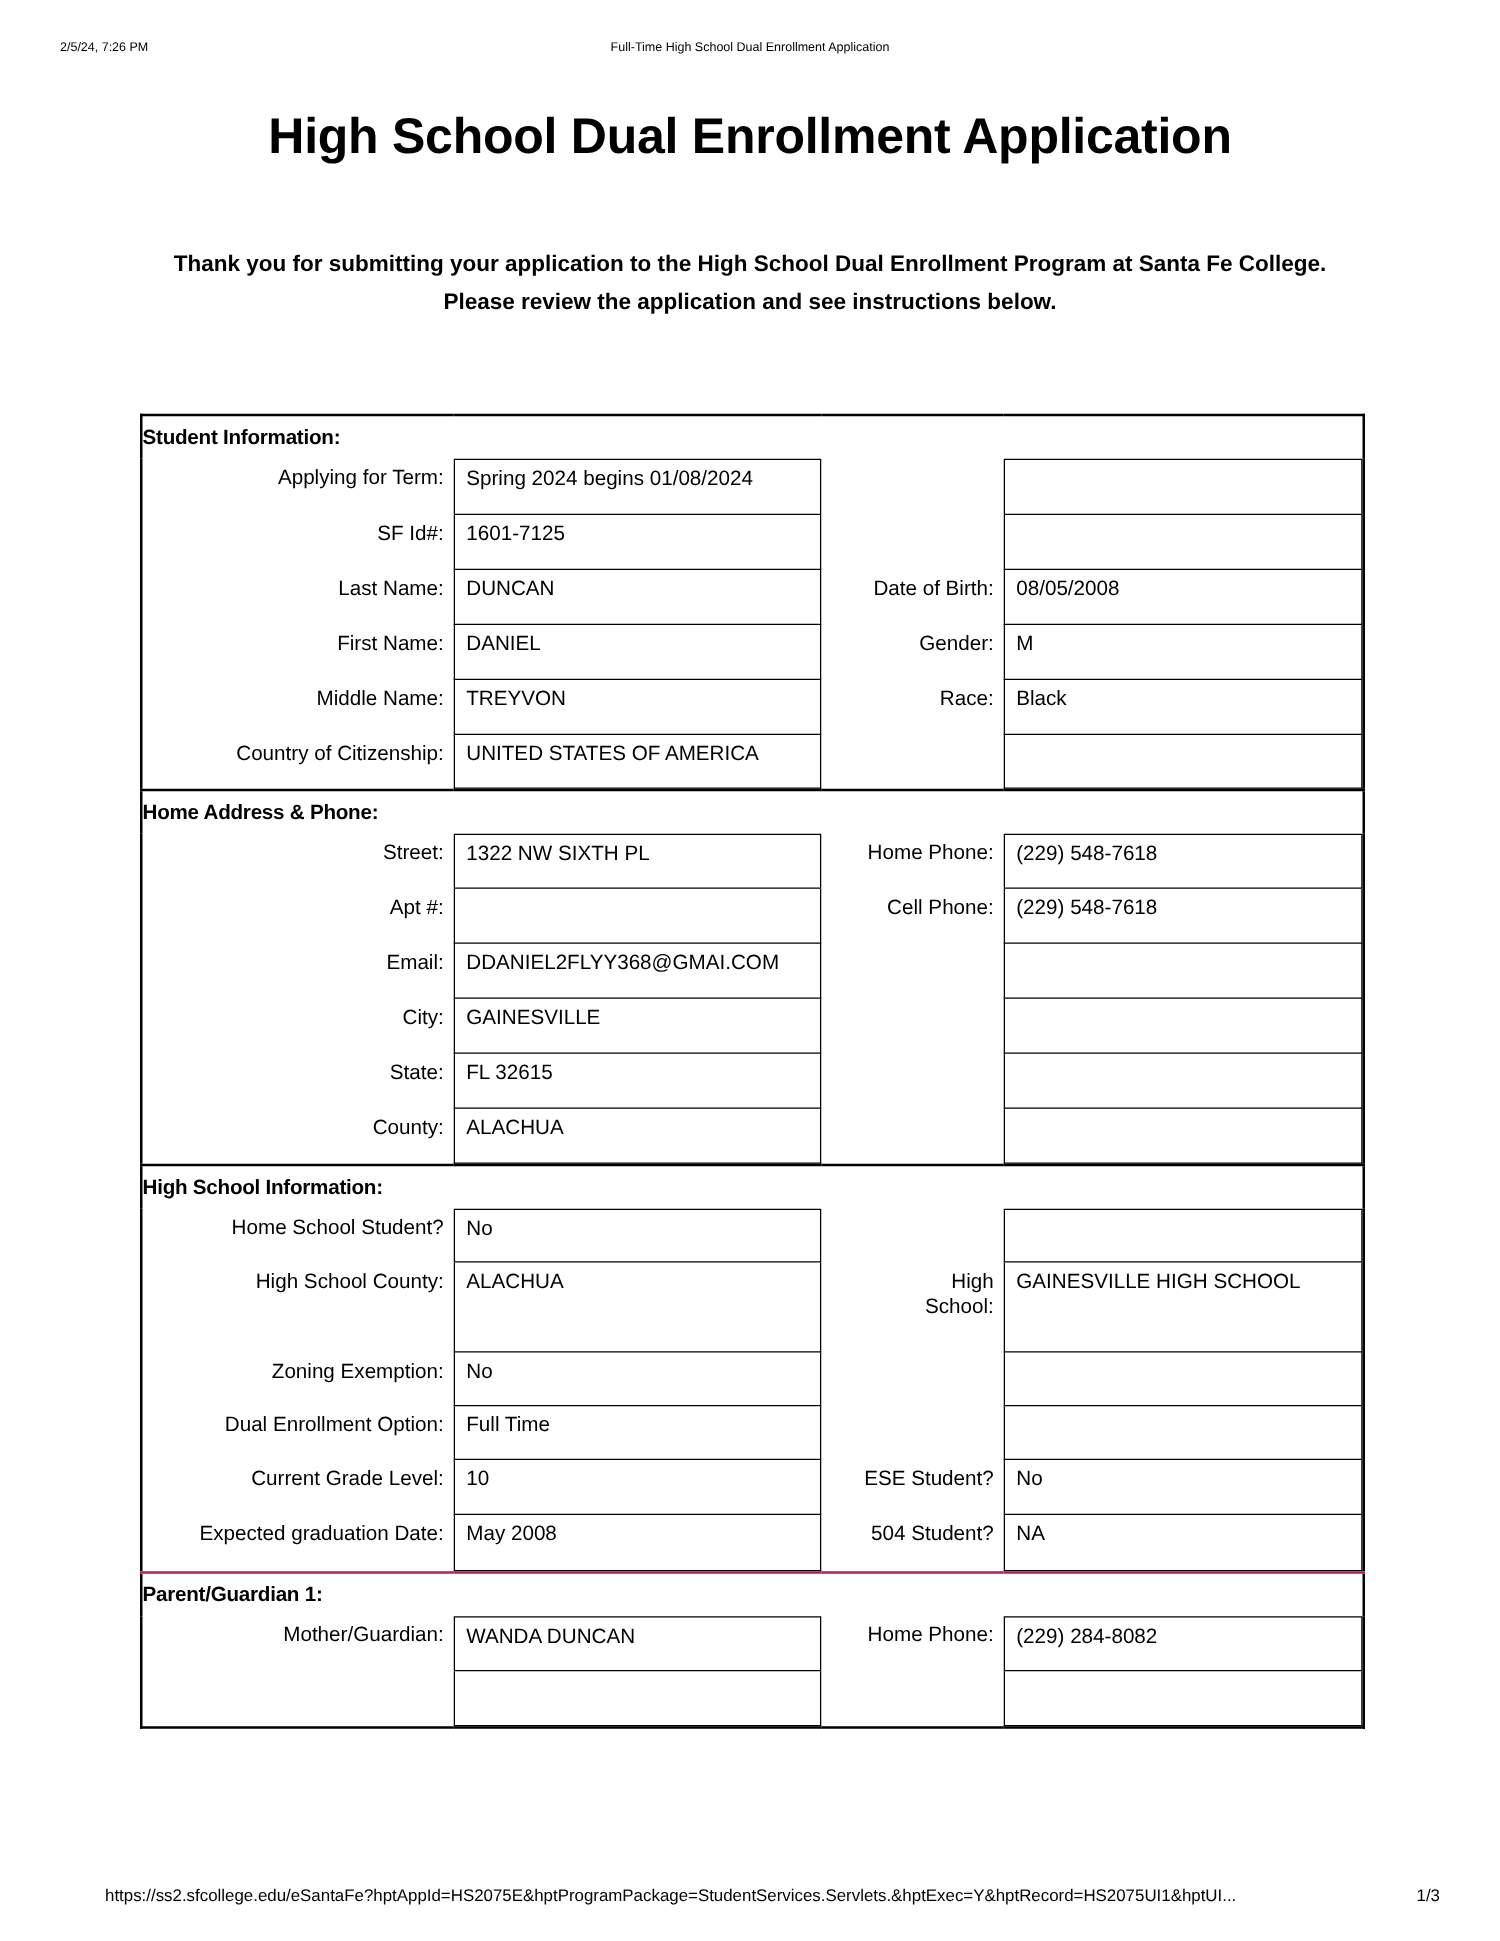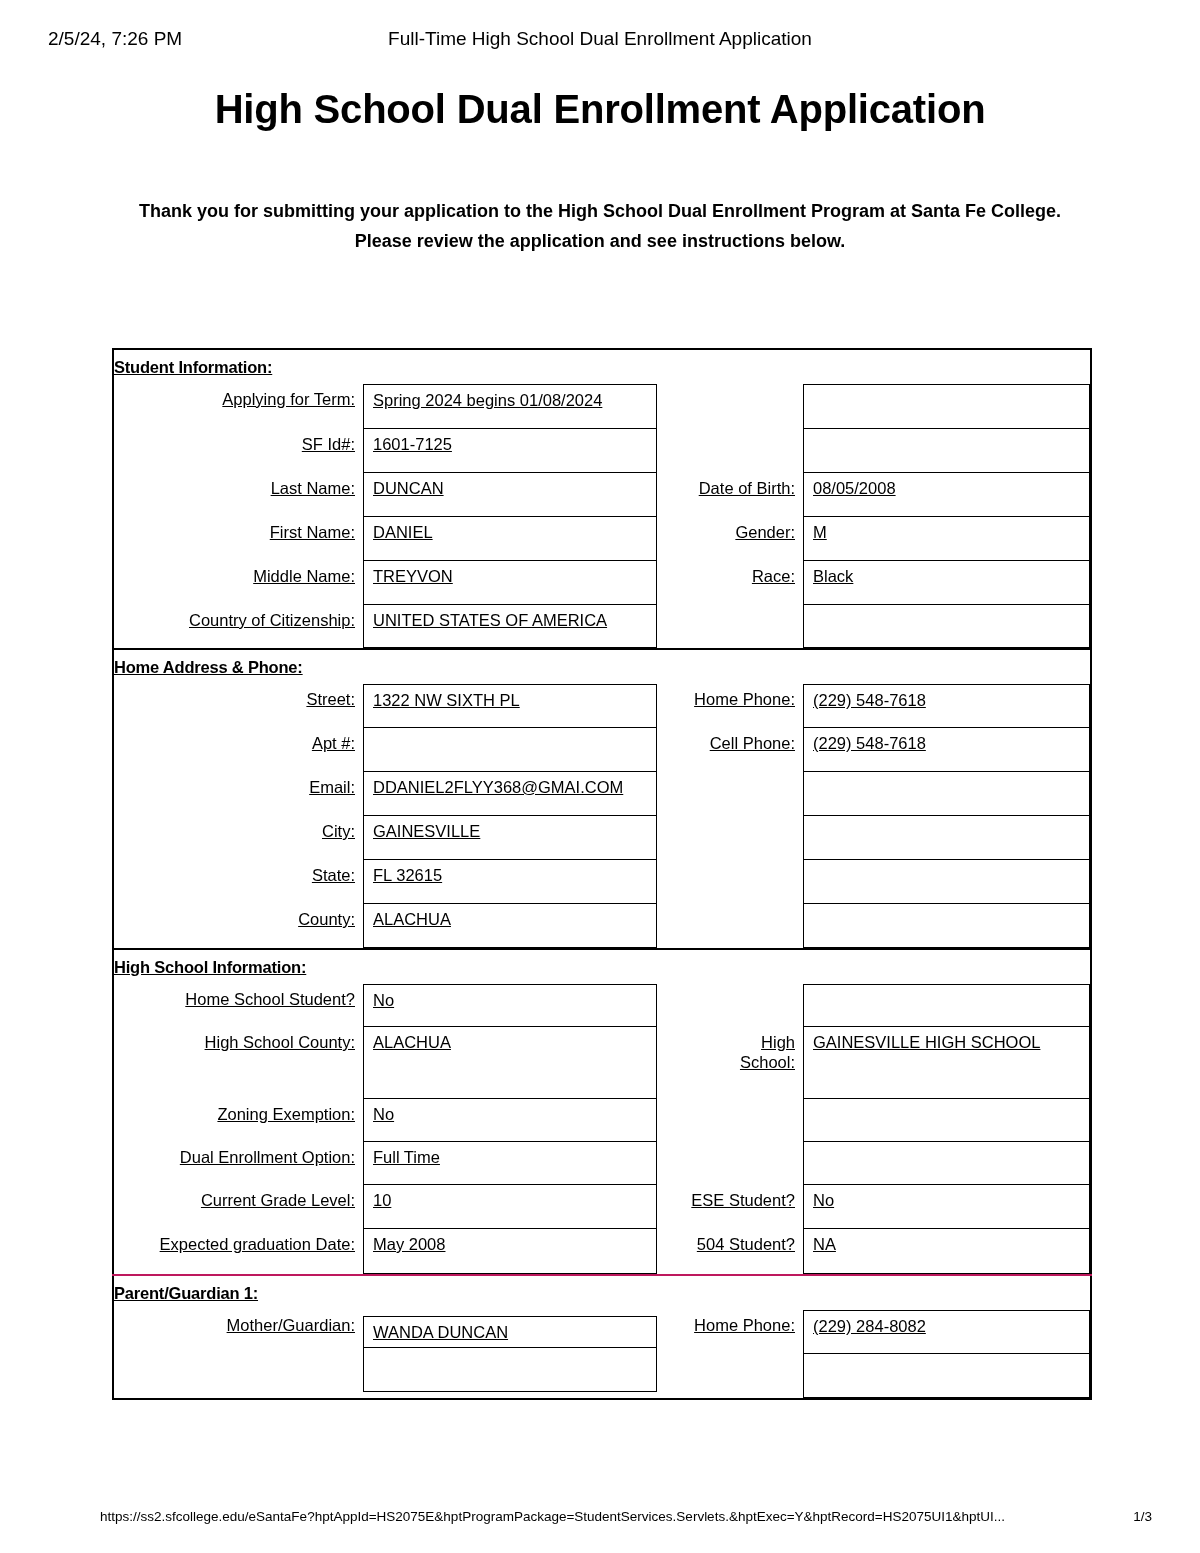--- a/index.html
+++ b/index.html
@@ -16,21 +16,21 @@
     overflow: hidden;
   }
 
   
   .print-header {
     position: absolute;
     top: 30px;
     left: 48px;
     right: 48px;
     height: 18px;
-    font-size: 19px;
+    font-size: 10px;
     line-height: 18px;
     color: #000;
   }
   .print-header .ph-left {
     position: absolute;
     left: 0;
     top: 0;
     white-space: nowrap;
   }
   .print-header .ph-center {
@@ -65,24 +65,23 @@
     text-align: center;
     font-size: 18px;
     font-weight: bold;
     line-height: 30px;
   }
   .intro .line2 { display: block; }
 
   
   .form-wrap {
     position: absolute;
-    top: 348px;
+    top: 331px;
     left: 112px;
     width: 978px;
-    text-decoration: underline;
   }
   table.form {
     border-collapse: collapse;
     width: 978px;
     table-layout: fixed;
     border: 2px solid #000;
   }
   table.form td {
     padding: 0;
     vertical-align: middle;
@@ -145,21 +144,21 @@
     position: absolute;
     bottom: 27px;
     left: 48px;
     right: 48px;
     height: 18px;
     font-size: 13.5px;
     line-height: 18px;
   }
   .footer .f-url {
     position: absolute;
-    left: 16px;
+    left: 0;
     top: 0;
     white-space: nowrap;
     padding-left: 36px;
   }
   .footer .f-page {
     position: absolute;
     right: 0;
     top: 0;
     white-space: nowrap;
   }
@@ -335,21 +334,21 @@
     </tr>
     <tr>
       <td class="col-label-a">
         <div class="stack">
           <div class="labelrow" style="height:44px">Mother/Guardian:</div>
           <div class="labelrow" style="height:44px"></div>
         </div>
       </td>
       <td class="col-box-a">
         <div class="stack">
-          <div class="cellbox first" style="height:32px">WANDA DUNCAN</div>
+          <div class="cellbox first" style="height:44px">WANDA DUNCAN</div>
           <div class="cellbox" style="height:44px"></div>
         </div>
       </td>
       <td class="col-label-b">
         <div class="stack">
           <div class="labelrow" style="height:44px">Home Phone:</div>
           <div class="labelrow" style="height:44px"></div>
         </div>
       </td>
       <td class="col-box-b">

